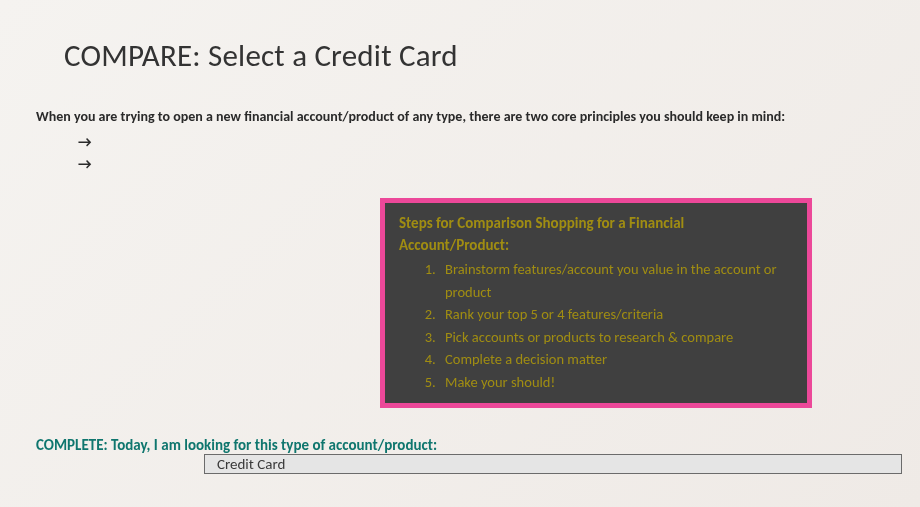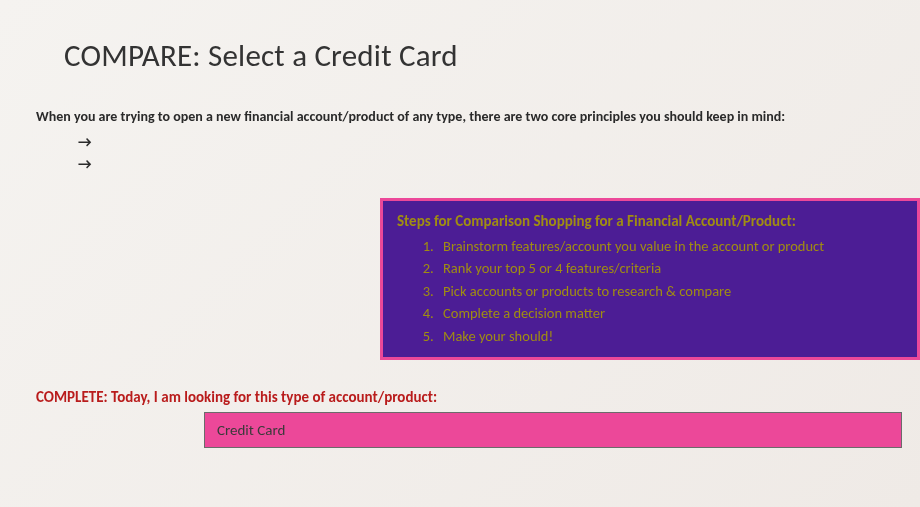--- a/index.html
+++ b/index.html
@@ -47,23 +47,23 @@
     }
     .arrow {
       flex: 0 0 auto;
       font-size: 15px;
       line-height: 1.5;
       color: #2a2a2a;
       font-weight: 700;
     }
     .steps-box {
       margin-left: 344px;
-      width: 540px;
-      border: 3px solid #ec4899;
-      background: #4c1d95;
+      width: 432px;
+      border: 5px solid #ec4899;
+      background: #404040;
       padding: 10px 14px 10px 14px;
       color: #a59214;
     }
     .steps-heading {
       font-size: 15px;
       font-weight: 700;
       color: #a08d12;
       line-height: 1.45;
       margin-bottom: 2px;
     }
@@ -77,32 +77,31 @@
     }
     .steps-list li {
       padding-left: 6px;
     }
     .complete-section {
       margin-top: 28px;
     }
     .complete-label {
       font-size: 15px;
       font-weight: 700;
-      color: #b91c1c;
-      margin-bottom: 6px;
+      color: #0f766e;
     }
     .input-box {
       margin-left: 168px;
       border: 1px solid #6b6b6b;
-      background: #ec4899;
+      background: #e5e5e5;
       padding: 8px 12px;
       font-size: 15px;
       font-weight: 500;
       color: #3a3a3a;
-      height: 36px;
+      height: 20px;
       width: 698px;
       font-family: inherit;
     }
   </style>
 </head>
 <body>
 
 <h1 class="title">COMPARE: Select a Credit Card</h1>
 
 <p class="intro">When you are trying to open a new financial account/product of any type, there are two core principles you should keep in mind:</p>

